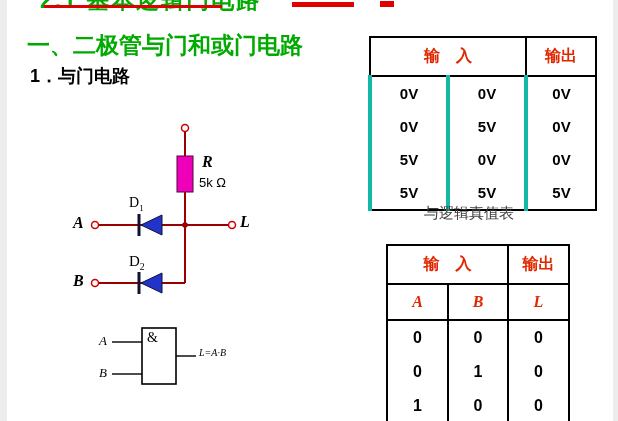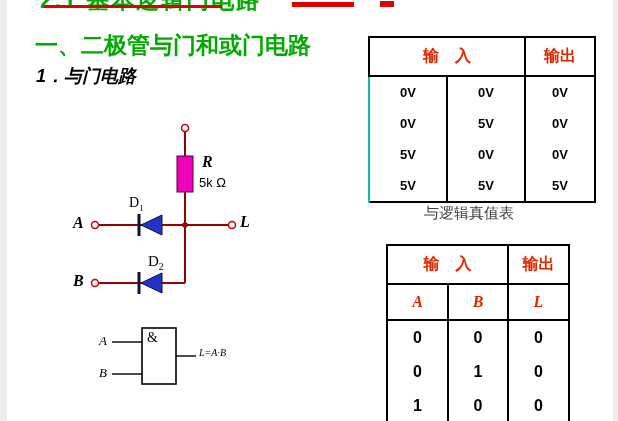--- a/index.html
+++ b/index.html
@@ -12,49 +12,49 @@
 
   
   .clip-title{position:absolute;left:36px;top:0;width:380px;height:11px;overflow:hidden;}
   .clip-text{position:absolute;left:4px;top:-15px;font-size:23px;font-weight:bold;
              color:#00aa00;letter-spacing:2px;white-space:nowrap;}
   .redmark{position:absolute;background:#e00000;}
   .m1{left:8px;top:5px;width:178px;height:3px;}
   .m2{left:256px;top:2px;width:62px;height:5px;}
   .m3{left:344px;top:1px;width:14px;height:6px;}
 
-  .heading{position:absolute;left:27px;top:30px;font-size:23px;font-weight:bold;color:#00aa00;white-space:nowrap;margin-left:8px;}
-  .subheading{position:absolute;left:36px;top:64px;font-size:18px;font-weight:bold;color:#000;white-space:nowrap;font-style:italic;}
+  .heading{position:absolute;left:27px;top:30px;font-size:23px;font-weight:bold;color:#00aa00;white-space:nowrap;}
+  .subheading{position:absolute;left:30px;top:64px;font-size:18px;font-weight:bold;color:#000;white-space:nowrap;}
 
   .lbl{position:absolute;line-height:1;color:#000;white-space:nowrap;}
   .serif{font-family:"Liberation Serif",serif;}
   .it{font-style:italic;}
   sub{font-size:0.65em;font-style:normal;}
 
   .vcc-label{left:191px;top:119px;font-size:15px;}
   .r-name{left:202px;top:154px;font-size:16px;font-weight:bold;}
   .r-value{left:199px;top:176px;font-size:13px;}
   .d1-label{left:129px;top:196px;font-size:14px;}
-  .d2-label{left:129px;top:254px;font-size:15px;margin-left:19px;}
+  .d2-label{left:129px;top:254px;font-size:15px;}
   .a-label{left:73px;top:215px;font-size:16px;font-weight:bold;}
   .b-label{left:73px;top:273px;font-size:16px;font-weight:bold;}
   .l-label{left:240px;top:214px;font-size:16px;font-weight:bold;}
 
   .gate-amp{left:147px;top:331px;font-size:14px;}
   .gate-a{left:99px;top:334px;font-size:13px;}
   .gate-b{left:99px;top:366px;font-size:13px;}
   .gate-out{left:199px;top:348px;font-size:10px;}
 
   .circuit-svg{position:absolute;left:0;top:0;}
 
   table{position:absolute;border-collapse:collapse;border:2px solid #000;background:#fff;table-layout:fixed;}
   th,td{text-align:center;padding:8px;vertical-align:middle;}
   .vtable{left:368px;top:36px;}
   .vtable th{border:2px solid #000;}
-  .vtable td{border-left:2px solid #14b8a6;border-right:2px solid #000;font-weight:bold;font-size:13px;}
+  .vtable td{border-left:4px solid #14b8a6;border-right:2px solid #000;font-weight:bold;font-size:15px;}
   .vtable tr.h1{height:25px;}
   .vtable tr.h2{height:30px;}
   .vtable tr.dr{height:25px;}
 
   .tt-title{position:absolute;left:424px;top:204px;font-size:15px;font-weight:normal;color:#404040;}
   .ttable{left:386px;top:244px;}
   .ttable th{border:2px solid #000;}
   .ttable td{border-left:2px solid #000;border-right:2px solid #000;font-weight:bold;font-size:16px;}
   .ttable tr.h1{height:25px;}
   .ttable tr.h2{height:27px;}

